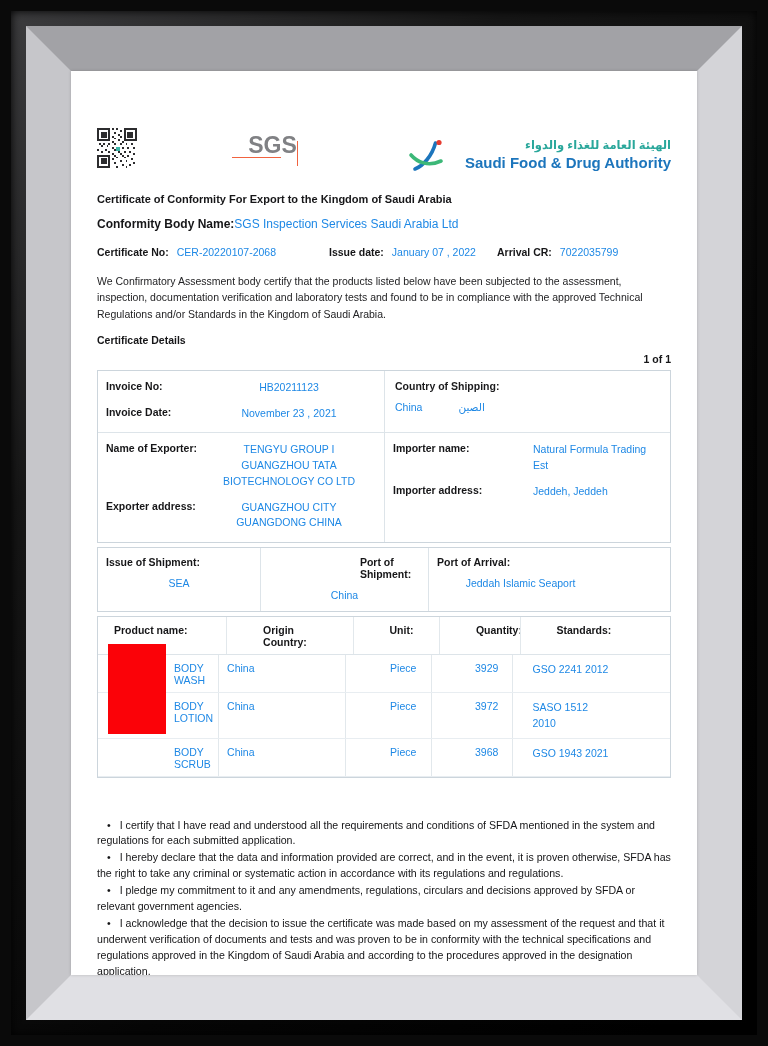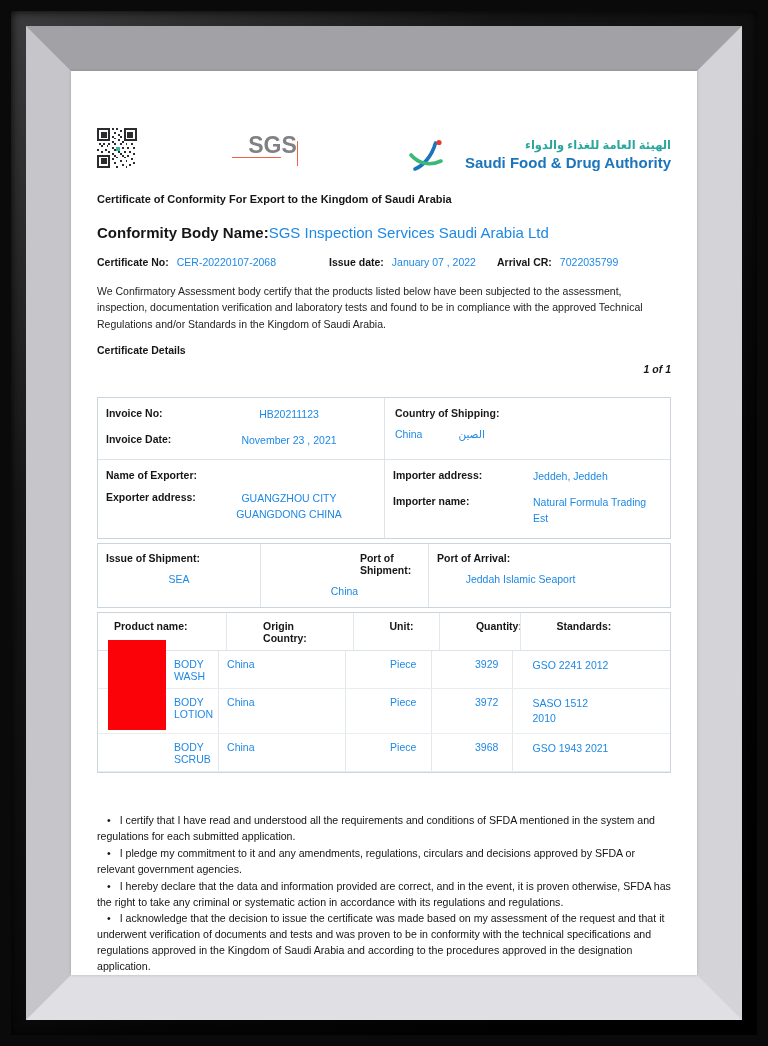--- a/index.html
+++ b/index.html
@@ -47,33 +47,33 @@
   .sgs-text::before { content:""; position:absolute; left:-16px; right:16px; bottom:1px; height:1px; background:#f1633f; }
   .sgs-text::after  { content:""; position:absolute; right:-1px; top:9px;  bottom:-7px; width:1px; background:#f1633f; }
   .sfda { display:flex; align-items:flex-start; gap:21px; margin-top:14px; }
   .sfda-swoosh { width:36px; height:36px; flex-shrink:0; }
   .sfda-text { text-align:right; }
   .sfda-ar { font-size:11.5px; font-weight:700; color:#2aa79b; direction:rtl; }
   .sfda-en { font-size:15px; font-weight:700; color:#1c75bc; margin-top:2px; white-space:nowrap; }
 
   
   .title { margin-top:26px; font-size:11px; font-weight:700; color:#161618; }
-  .conformity { margin-top:19px; font-size:15px; }
+  .conformity { margin-top:12px; font-size:12px; }
   .lbl { font-weight:700; color:#161618; }
   .val { color:#1e88e5; }
   .meta-row { display:flex; margin-top:15px; font-size:10.5px; }
   .meta-row .m1 { width:232px; }
   .meta-row .m2 { width:168px; }
   .meta-row .val { margin-left:8px; }
   .statement { margin-top:15px; line-height:1.55; color:#232325; }
   .details-heading { margin-top:12px; font-weight:700; color:#161618; }
-  .page-indicator { margin-top:7px; text-align:right; font-weight:700; color:#161618;font-style:italic; }
-
-  
-  .tbl { border:1px solid #ccd5dc; margin-top:22px; }
+  .page-indicator { margin-top:7px; text-align:right; font-weight:700; color:#161618; }
+
+  
+  .tbl { border:1px solid #ccd5dc; margin-top:5px; }
   .top-tbl { display:grid; grid-template-columns:50% 50%; }
   .top-tbl .cell { padding:4px 0 6px; }
   .top-tbl .bl { border-left:1px solid #dde4e9; }
   .top-tbl .bt { border-top:1px solid #dde4e9; }
   .kv { display:flex; padding:5px 8px; }
   .kv .k { width:96px; flex-shrink:0; font-weight:700; color:#161618; }
   .kv .v { flex:1; text-align:center; color:#1e88e5; white-space:pre-line; line-height:1.5; }
   .c-importer .kv .k { width:140px; }
   .c-importer .kv .v { text-align:left; }
   .c-country .k { padding:5px 10px 4px; font-weight:700; display:block; }
@@ -250,35 +250,38 @@
           <div class="cell c-country bl">
             <span class="k">Country of Shipping:</span>
             <div class="cos-vals">
               <span class="val">China</span>
               <span class="val ar" dir="rtl">الصين</span>
             </div>
           </div>
           <div class="cell c-exporter bt">
             <div class="kv">
               <span class="k">Name of Exporter:</span>
+              <span class="v">TENGYU GROUP I
+GUANGZHOU TATA
+BIOTECHNOLOGY CO LTD</span>
             </div>
             <div class="kv">
               <span class="k">Exporter address:</span>
               <span class="v">GUANGZHOU CITY
 GUANGDONG CHINA</span>
             </div>
           </div>
           <div class="cell c-importer bl bt">
             <div class="kv">
+              <span class="k">Importer name:</span>
+              <span class="v">Natural Formula Trading Est</span>
+            </div>
+            <div class="kv">
               <span class="k">Importer address:</span>
               <span class="v">Jeddeh, Jeddeh</span>
-            </div>
-            <div class="kv">
-              <span class="k">Importer name:</span>
-              <span class="v">Natural Formula Trading Est</span>
             </div>
           </div>
         </div>
 
         <div class="tbl means-tbl">
           <div class="cell c1">
             <span class="k">Issue of Shipment:</span>
             <span class="v">SEA</span>
           </div>
           <div class="cell c2 bl">
@@ -319,22 +322,22 @@
             <div class="c-origin">China</div>
             <div class="c-unit">Piece</div>
             <div class="c-qty">3968</div>
             <div class="c-std">GSO 1943 2021</div>
           </div>
           <div class="redaction"></div>
         </div>
 
         <div class="decls">
           <p class="decl"><span class="b">•</span><span>I certify that I have read and understood all the requirements and conditions of SFDA mentioned in the system and regulations for each submitted application.</span></p>
+          <p class="decl"><span class="b">•</span><span>I hereby declare that the data and information provided are correct, and in the event, it is proven otherwise, SFDA has the right to take any criminal or systematic action in accordance with its regulations and regulations.</span></p>
           <p class="decl"><span class="b">•</span><span>I pledge my commitment to it and any amendments, regulations, circulars and decisions approved by SFDA or relevant government agencies.</span></p>
-          <p class="decl"><span class="b">•</span><span>I hereby declare that the data and information provided are correct, and in the event, it is proven otherwise, SFDA has the right to take any criminal or systematic action in accordance with its regulations and regulations.</span></p>
           <p class="decl"><span class="b">•</span><span>I acknowledge that the decision to issue the certificate was made based on my assessment of the request and that it underwent verification of documents and tests and was proven to be in conformity with the technical specifications and regulations approved in the Kingdom of Saudi Arabia and according to the procedures approved in the designation application.</span></p>
         </div>
 
         <div class="signature-area">
 
           <div class="sig-box">
             <svg viewBox="0 0 64 42">
               <path d="M7 23 C18 12, 32 16, 41 18 C50 20, 56 15, 58 13" stroke="#2d4f9e" stroke-width="2" fill="none" stroke-linecap="round"></path>
               <path d="M11 28 C26 23, 44 24, 56 21" stroke="#2d4f9e" stroke-width="1.6" fill="none" stroke-linecap="round"></path>
             </svg>

